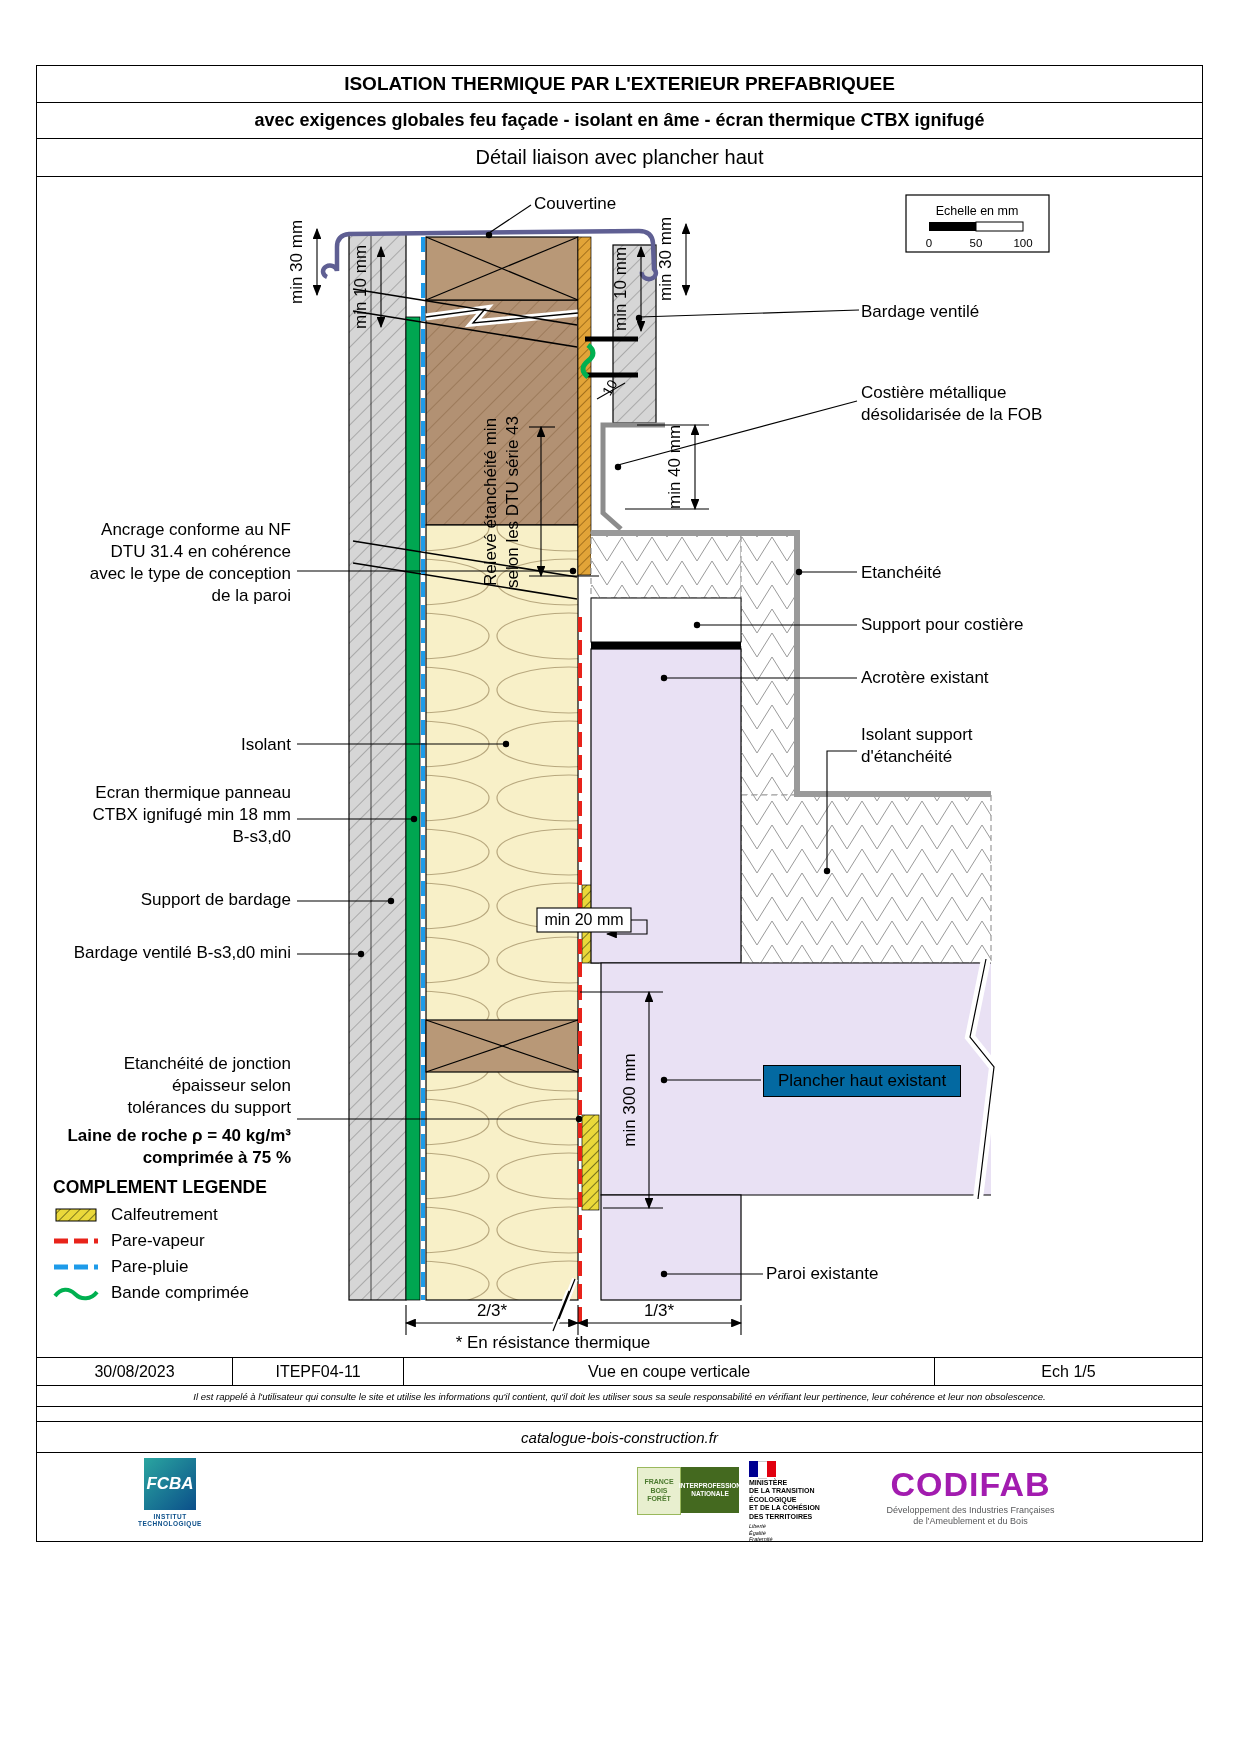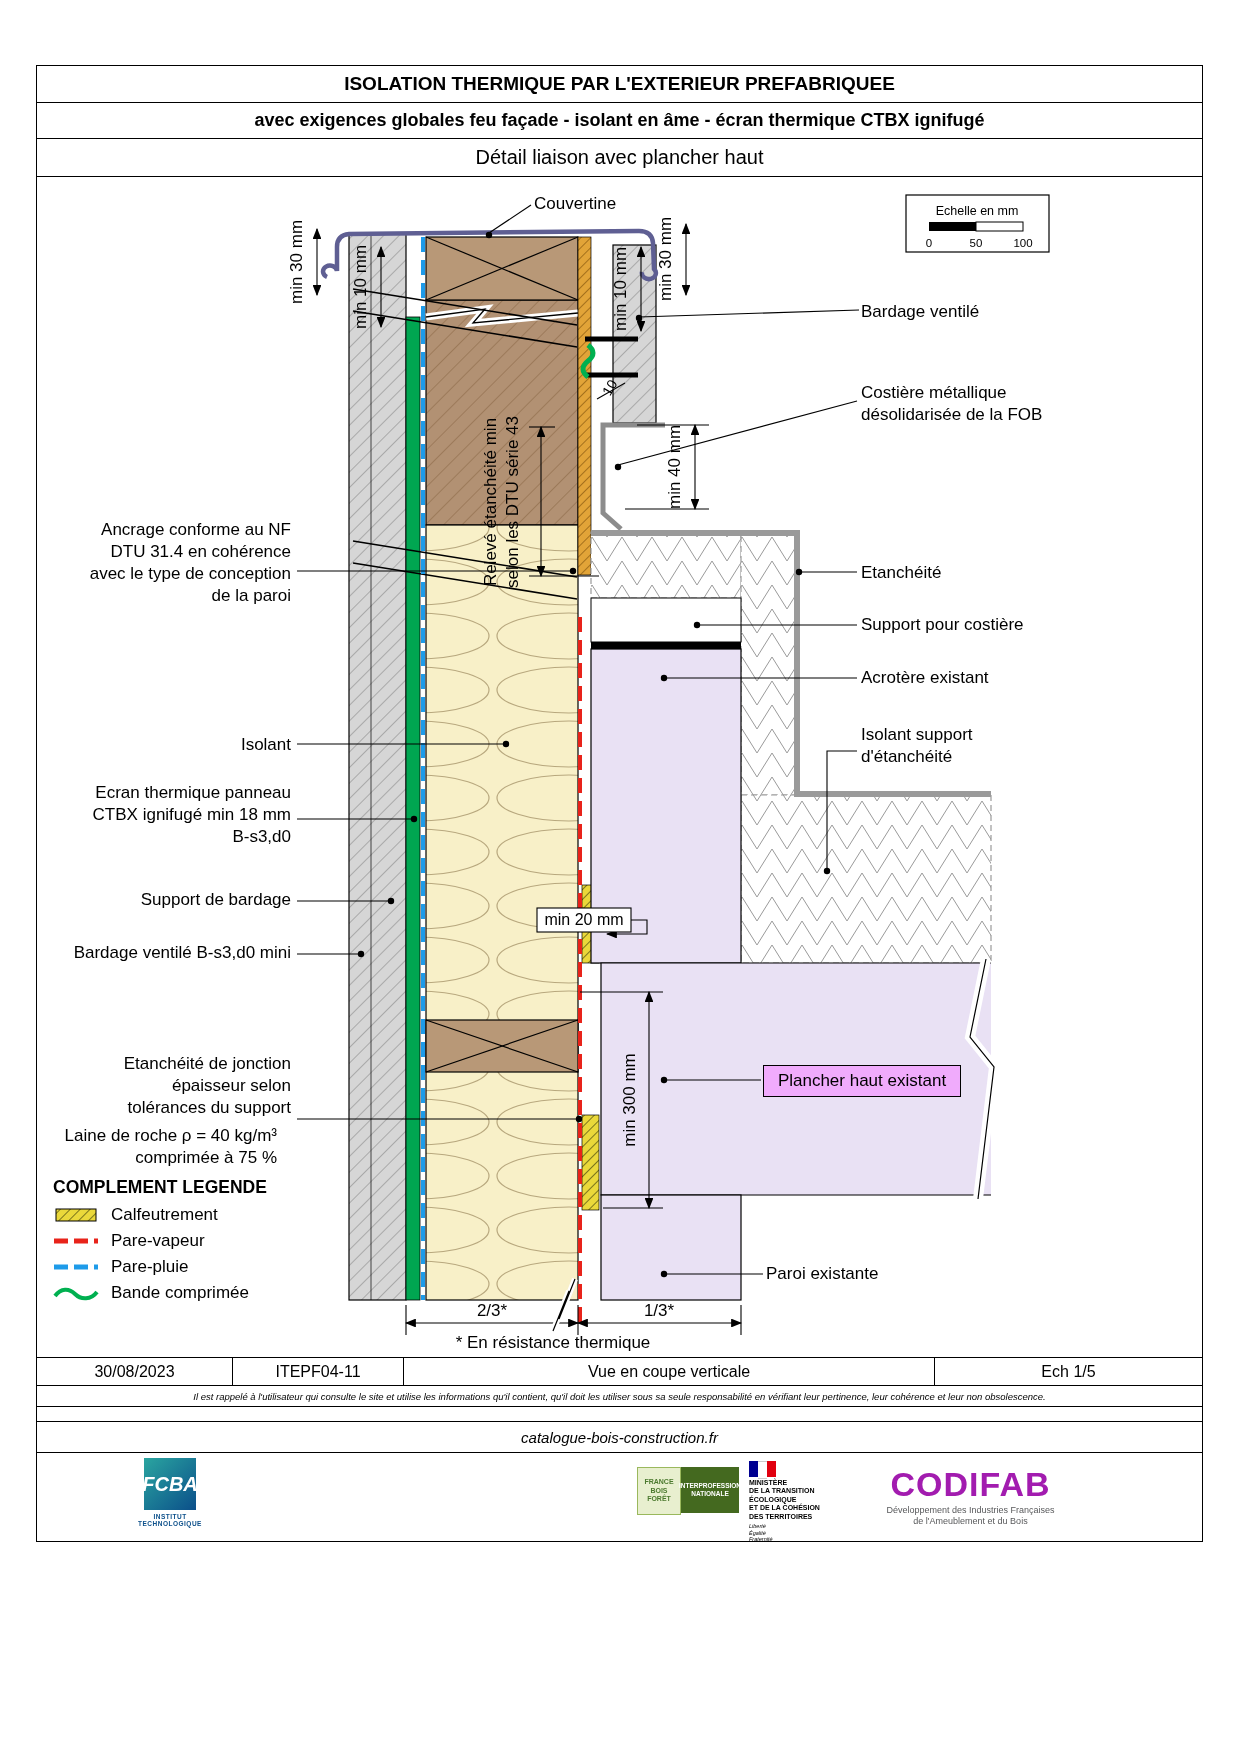--- a/index.html
+++ b/index.html
@@ -7,41 +7,41 @@
         font-family:"Liberation Sans", sans-serif;color:#000;overflow:hidden;}
   .frame{position:absolute;left:36px;top:65px;width:1165px;border:1.5px solid #000;background:#fff;}
   .hrow{border-bottom:1.5px solid #000;display:flex;align-items:center;justify-content:center;text-align:right;}
   .hrow.title{height:36px;font-size:19px;font-weight:bold;}
   .hrow.subtitle{height:35px;font-size:18px;font-weight:bold;}
   .hrow.detail{height:37px;font-size:20px;}
   .drawing{position:relative;height:1180px;border-bottom:1.5px solid #000;overflow:hidden;}
   .draw-svg{position:absolute;left:0;top:0;}
   .lbl{position:absolute;font-size:17px;line-height:1.29;white-space:pre-line;}
   .left-col{width:240px;text-align:right;}
-  .boxed{background:#f0abfc;border:1.5px solid #000;display:flex;align-items:center;justify-content:center;white-space:nowrap;}
+  .boxed{background:#0369a1;border:1.5px solid #000;display:flex;align-items:center;justify-content:center;white-space:nowrap;}
   .legend{position:absolute;left:16px;top:1000px;}
   .legend-title{font-size:17.5px;font-weight:bold;margin-bottom:4px;}
   .legend-row{display:flex;align-items:center;gap:12px;height:26px;}
   .legend-row .lg-label{font-size:17px;}
   .inforow{height:27px;display:flex;border-bottom:1.5px solid #000;font-size:16px;}
   .inforow>div{display:flex;align-items:center;justify-content:center;}
   .cell-date{width:195px;border-right:1.5px solid #000;}
   .cell-ref{width:170px;border-right:1.5px solid #000;}
   .cell-view{width:530px;border-right:1.5px solid #000;}
   .cell-scale{flex:1;}
   .disclaimer{height:20px;border-bottom:1.5px solid #000;font-size:9.5px;font-style:italic;
               display:flex;align-items:center;justify-content:center;}
   .spacer{height:14px;border-bottom:1.5px solid #000;}
   .website{height:30px;border-bottom:1.5px solid #000;font-size:15px;font-style:italic;
            display:flex;align-items:center;justify-content:center;}
   .logos{position:relative;height:88px;}
   .logo-fcba{position:absolute;left:78px;top:5px;width:110px;text-align:center;}
   .fcba-square{width:52px;height:52px;margin:0 auto;background:linear-gradient(135deg,#2aa5a0,#0b4f8a);
                display:flex;align-items:center;justify-content:center;color:#fff;font-weight:bold;
-               font-style:italic;font-size:20px;}
+               font-style:italic;font-size:17px;}
   .fcba-tag{font-size:6.5px;font-weight:bold;color:#0b4f8a;letter-spacing:.5px;margin-top:3px;white-space:pre-line;}
   .logo-fbf{position:absolute;left:600px;top:14px;display:flex;}
   .fbf-a{width:42px;height:46px;background:#e8efcf;border:1px solid #9ab85c;color:#4c7a2f;
          font-size:7px;font-weight:bold;display:flex;align-items:center;justify-content:center;
          text-align:center;white-space:pre-line;line-height:1.2;}
   .fbf-b{width:58px;height:46px;background:#44691f;color:#fff;font-size:6.5px;font-weight:bold;
          display:flex;align-items:center;justify-content:center;text-align:center;white-space:pre-line;line-height:1.3;}
   .logo-min{position:absolute;left:712px;top:8px;width:135px;}
   .min-flag{display:flex;width:27px;height:16px;margin-bottom:2px;}
   .min-flag span{flex:1;height:100%;}
@@ -271,21 +271,21 @@
 de la paroi</div>
       <div class="lbl left-col" style="left:14px;top:557px;">Isolant</div>
       <div class="lbl left-col" style="left:14px;top:605px;">Ecran thermique panneau
 CTBX ignifugé min 18 mm
 B-s3,d0</div>
       <div class="lbl left-col" style="left:14px;top:712px;">Support de bardage</div>
       <div class="lbl left-col" style="left:14px;top:765px;">Bardage ventilé B-s3,d0 mini</div>
       <div class="lbl left-col" style="left:14px;top:876px;">Etanchéité de jonction
 épaisseur selon
 tolérances du support</div>
-      <div class="lbl left-col" style="left:0;top:948px;">Laine de roche ρ = 40 kg/m³
+      <div class="lbl left-col" style="left:14px;top:948px;font-weight:bold;">Laine de roche ρ = 40 kg/m³
 comprimée à 75 %</div>
 
       <div class="legend">
         <div class="legend-title">COMPLEMENT LEGENDE</div>
         <div class="legend-row">
           <svg width="46" height="18">
             <rect x="3" y="3" width="40" height="12" fill="url(#calf)" stroke="#000" stroke-width="1"></rect>
           </svg>
           <span class="lg-label">Calfeutrement</span>
         </div>

